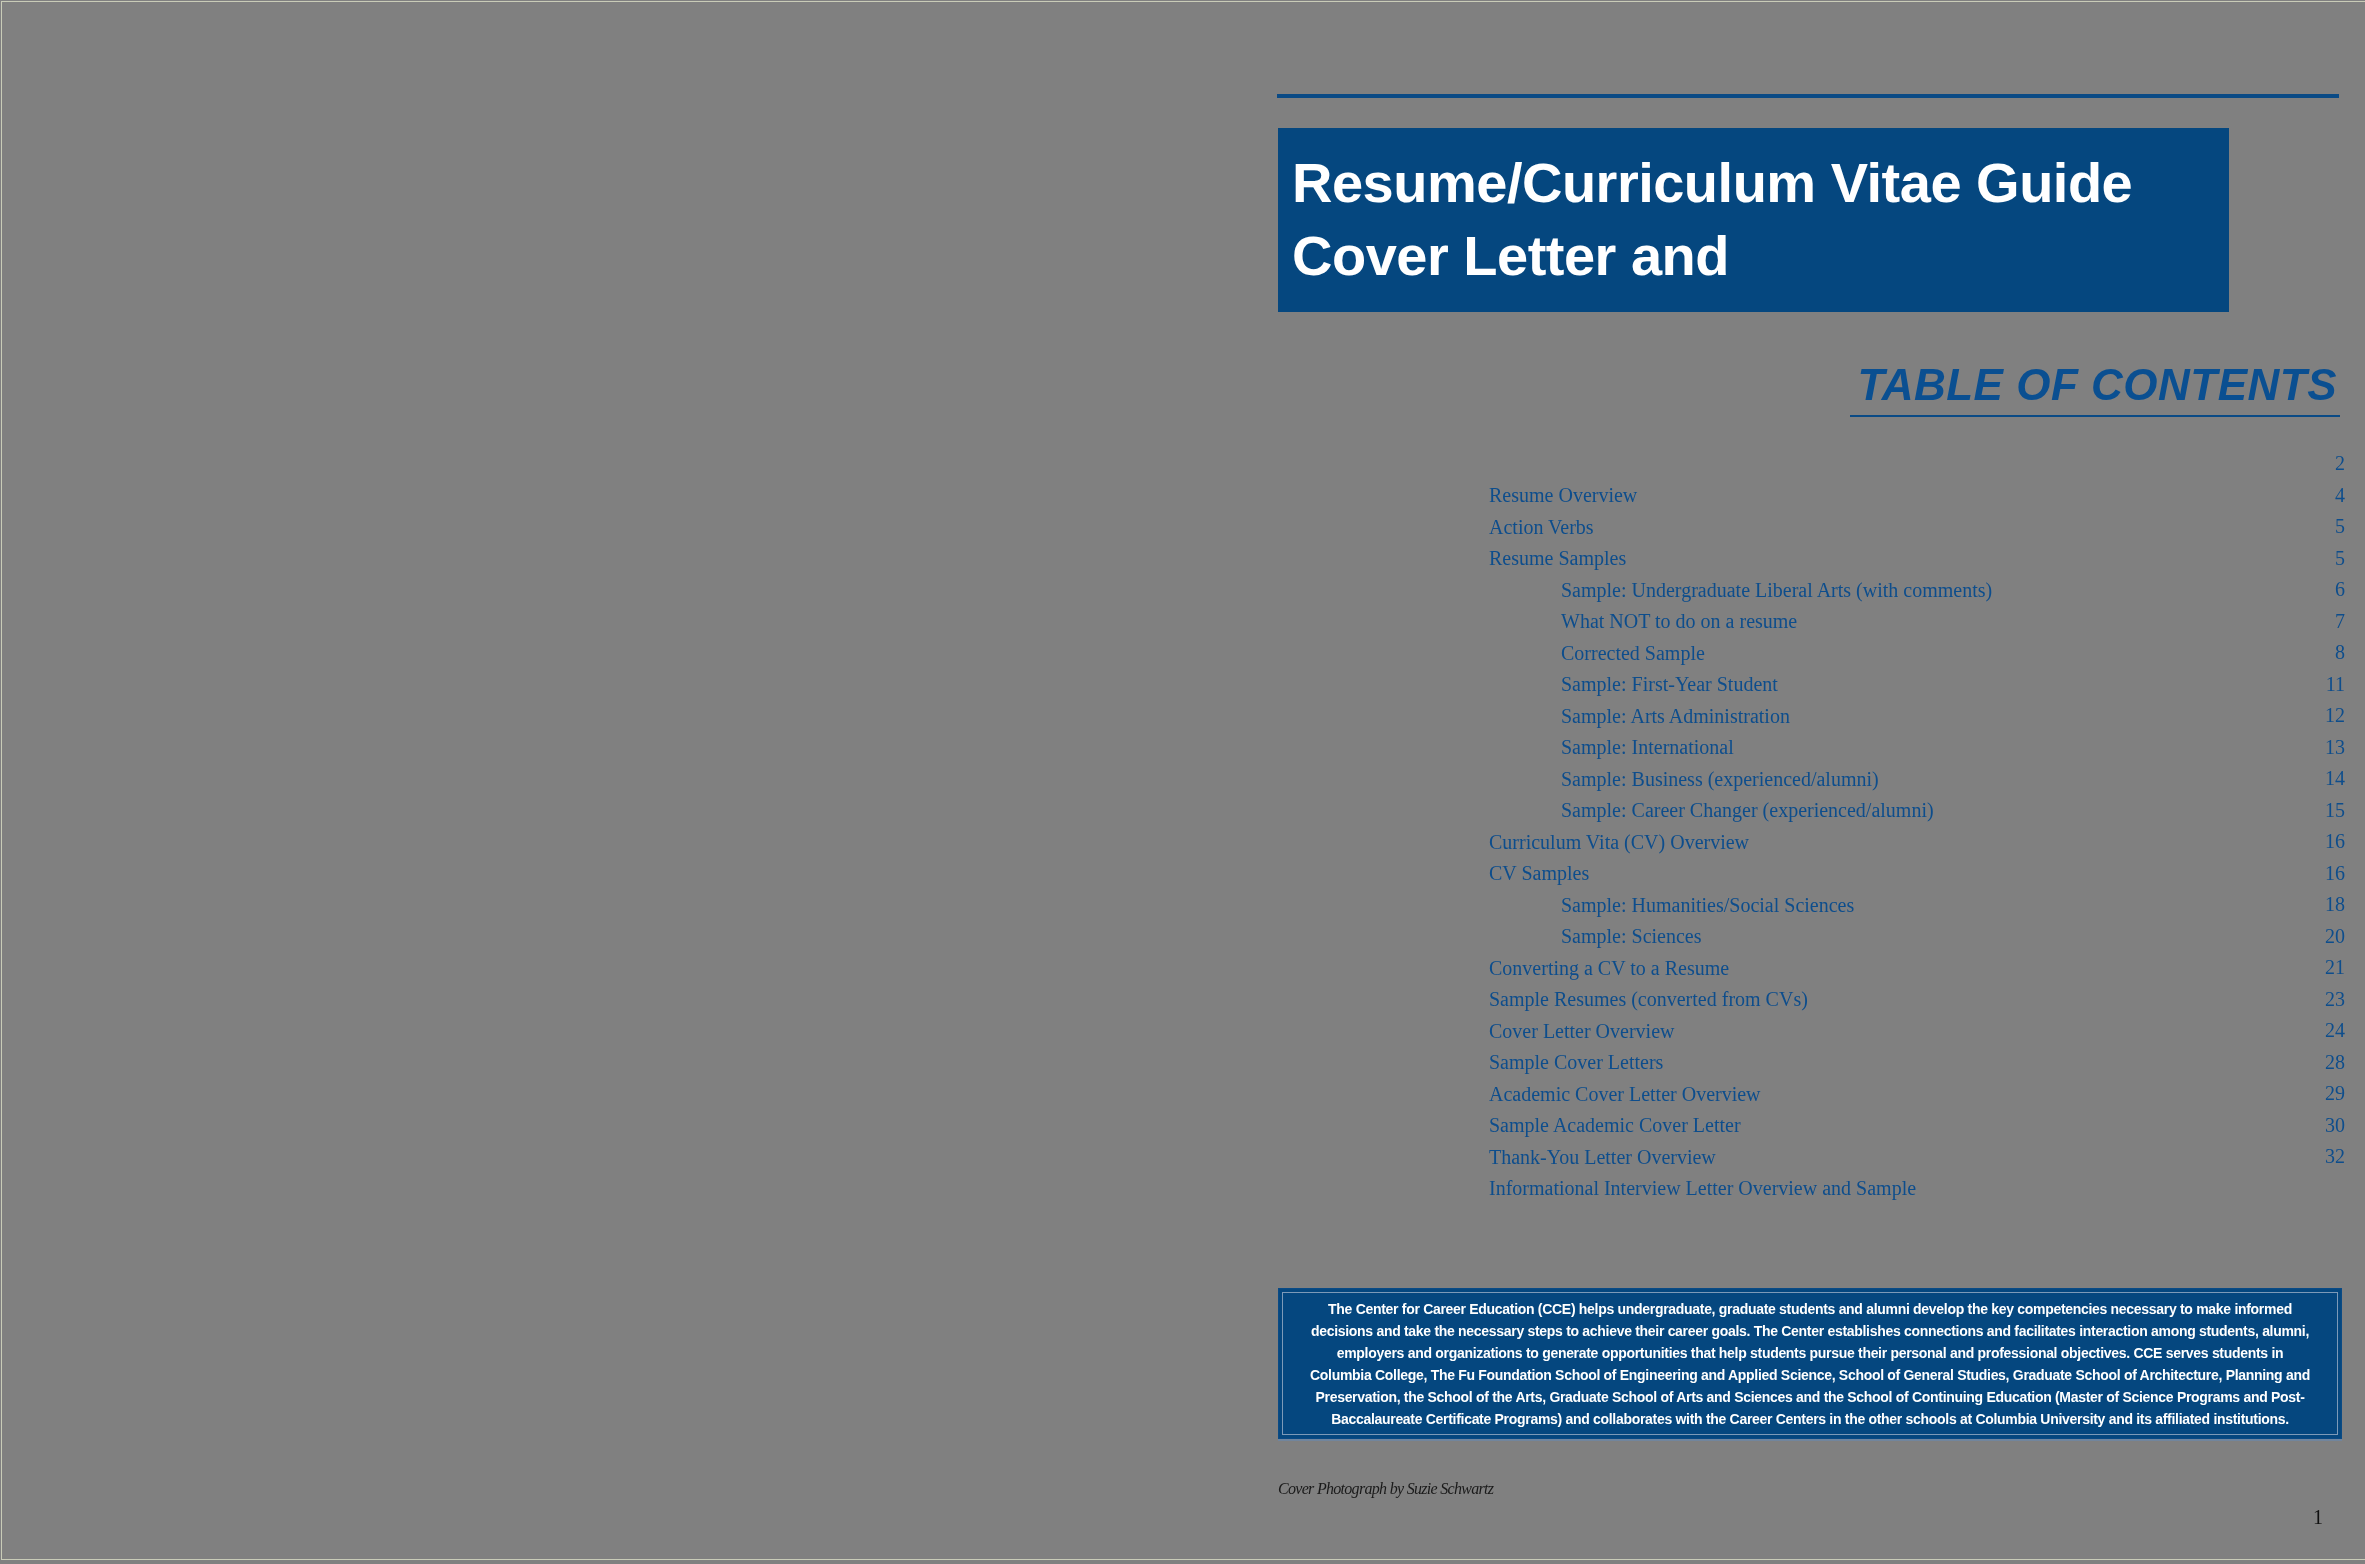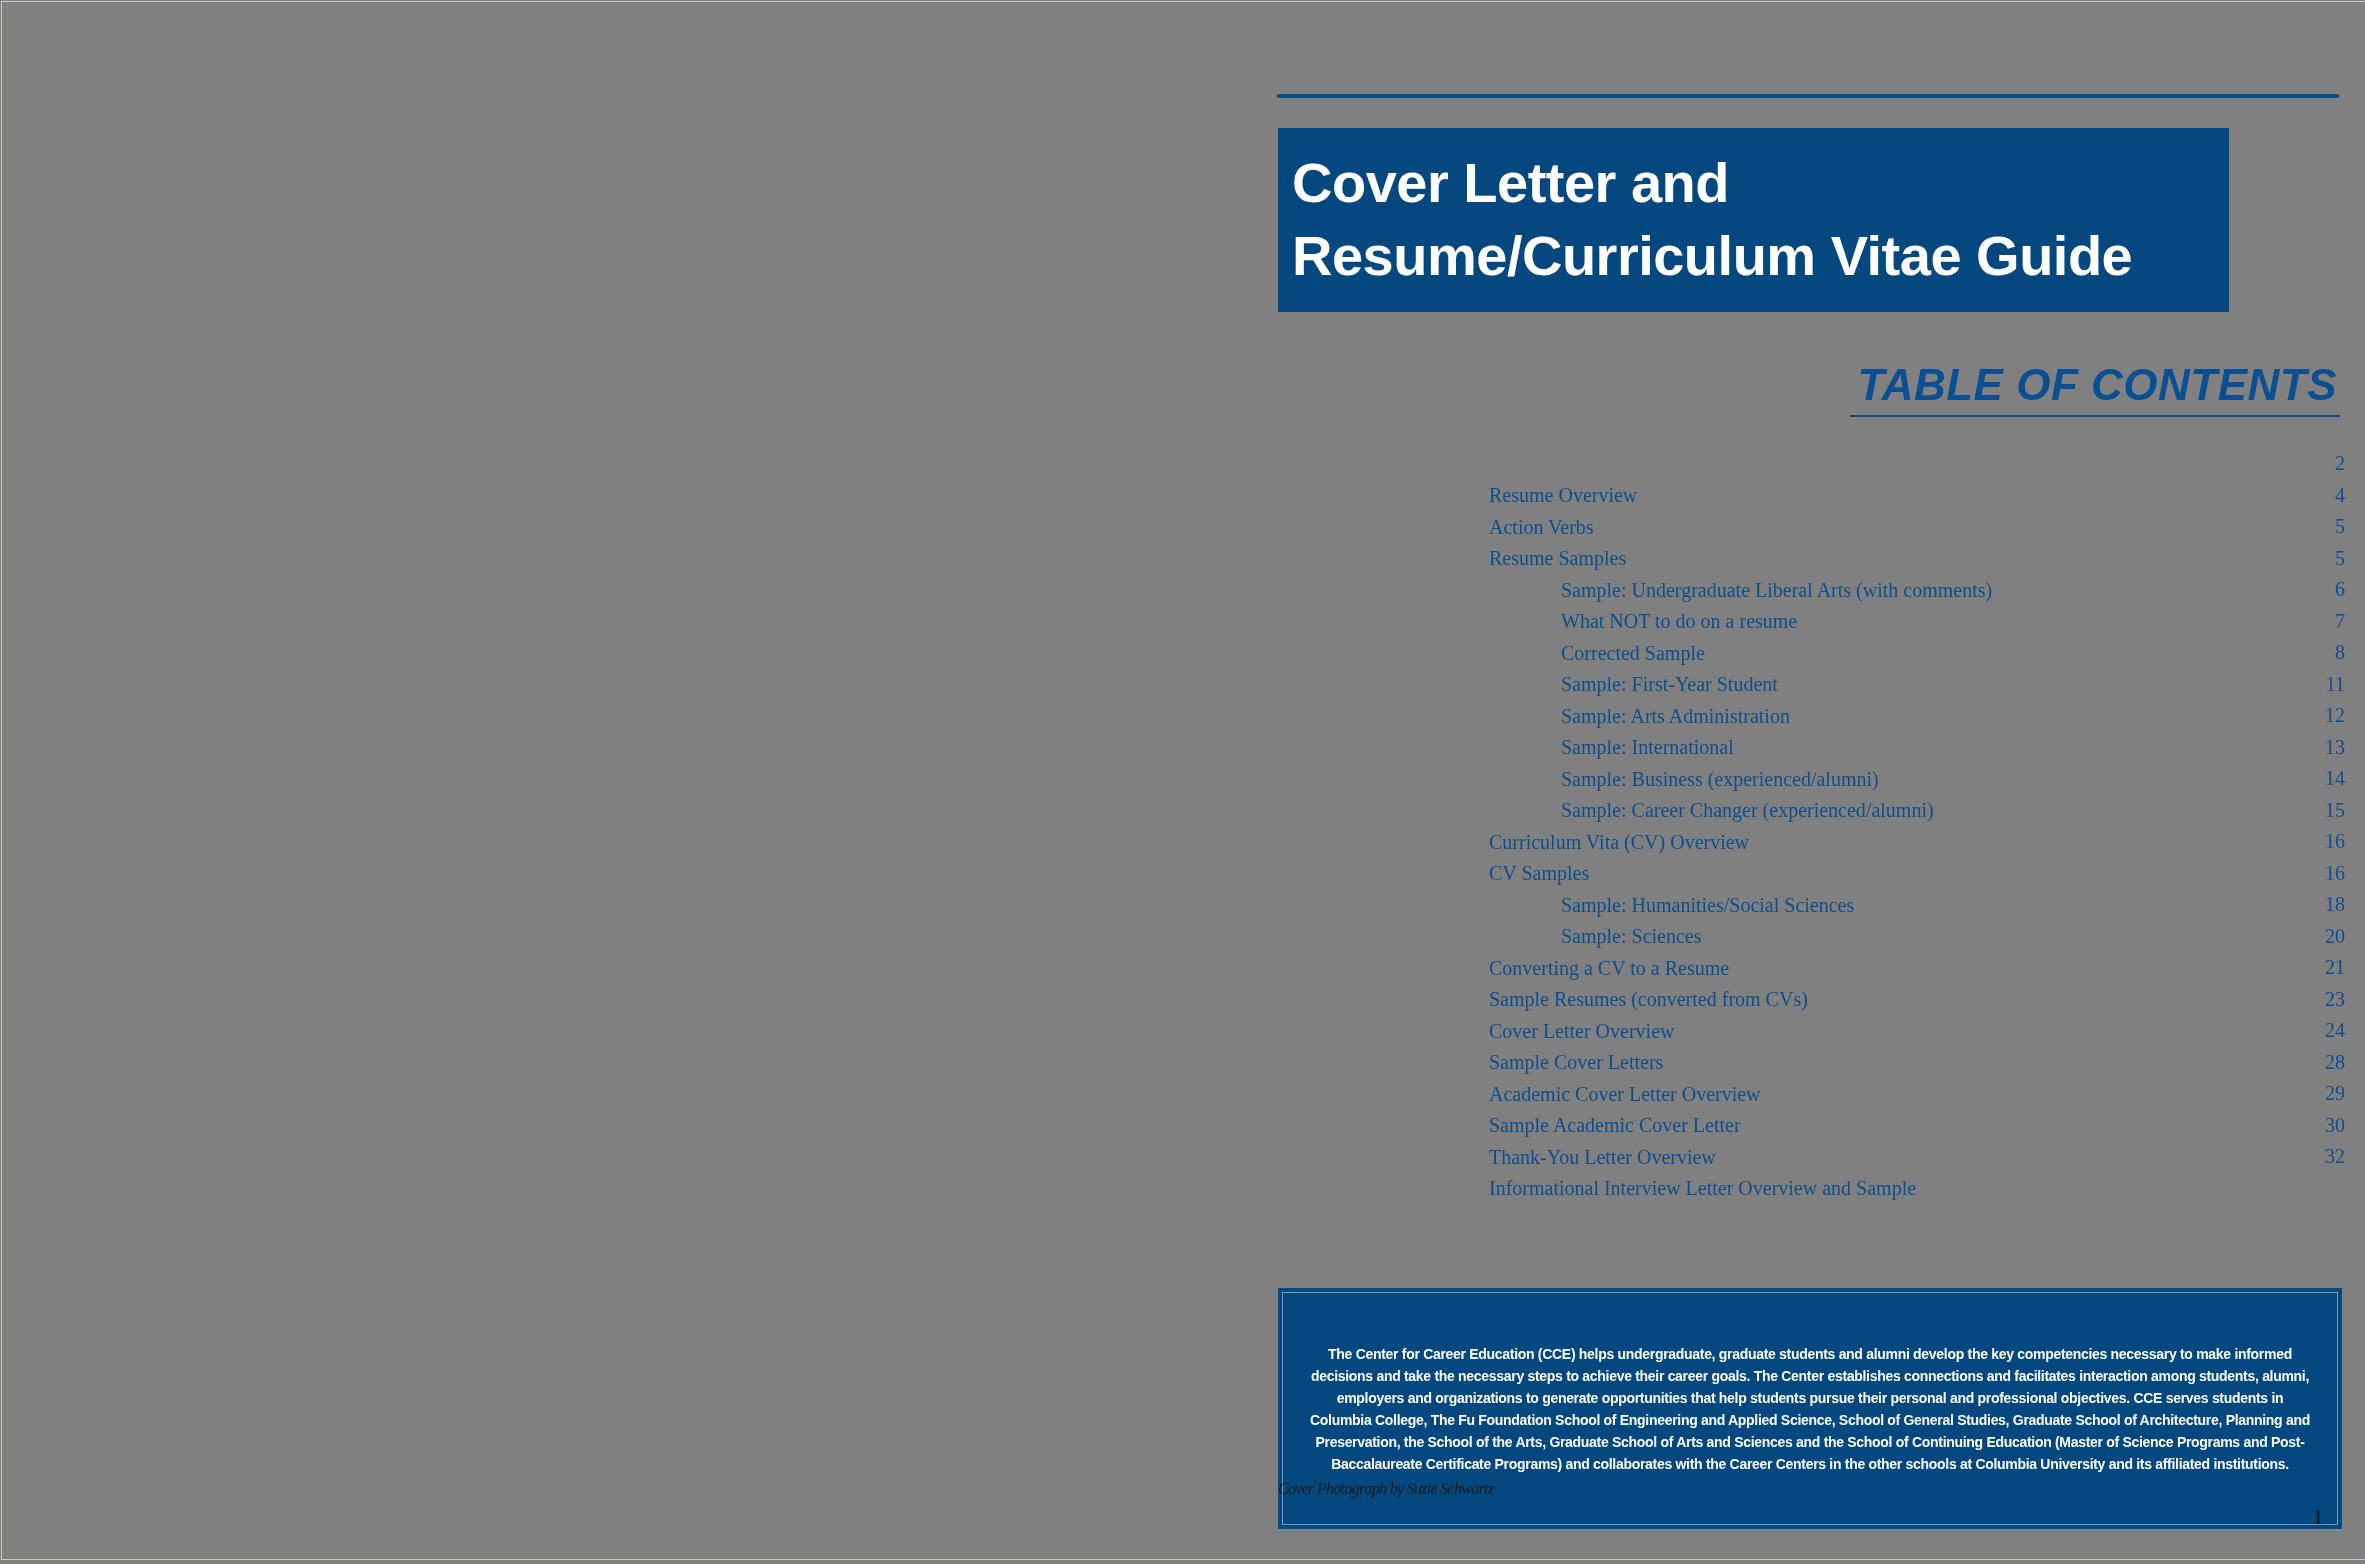--- a/index.html
+++ b/index.html
@@ -93,21 +93,21 @@
       display: inline-block;
       margin-top: 32px;
     }
     .toc-page {
       position: absolute;
       right: 0; top: 0;
     }
     .info-box {
       position: absolute;
       left: 1278px; top: 1288px;
-      width: 1064px; height: 241px;
+      width: 1064px; height: 151px;
       background: #05477f;
       border: 1.9px solid #0a4a85;
       box-sizing: border-box;
       box-shadow: 0 1.9px 0 #6f86a0;
     }
     .info-inner {
       position: absolute;
       left: 2.8px; top: 2.8px; right: 2.8px; bottom: 2.8px;
       border: 1.4px solid #7d9ab8;
       box-sizing: border-box;
@@ -149,22 +149,22 @@
 </head>
 <body>
 
 <div class="page-frame"></div>
 
 <div class="left-page"></div>
 
 <div class="top-rule"></div>
 
 <div class="title-box">
+  <span class="title-line">Resume/Curriculum Vitae Guide</span>
   <span class="title-line">Cover Letter and</span>
-  <span class="title-line">Resume/Curriculum Vitae Guide</span>
 </div>
 
 <div class="toc-heading">TABLE OF CONTENTS</div>
 <div class="toc-underline"></div>
 
 <ul class="toc-list" id="toc-list">
     <li class="toc-item level-1"><span class="toc-label">Resume Overview</span><span class="toc-page">2</span></li>
     <li class="toc-item level-1"><span class="toc-label">Action Verbs</span><span class="toc-page">4</span></li>
     <li class="toc-item level-1"><span class="toc-label">Resume Samples</span><span class="toc-page">5</span></li>
     <li class="toc-item level-2"><span class="toc-label">Sample: Undergraduate Liberal Arts (with comments)</span><span class="toc-page">5</span></li>

